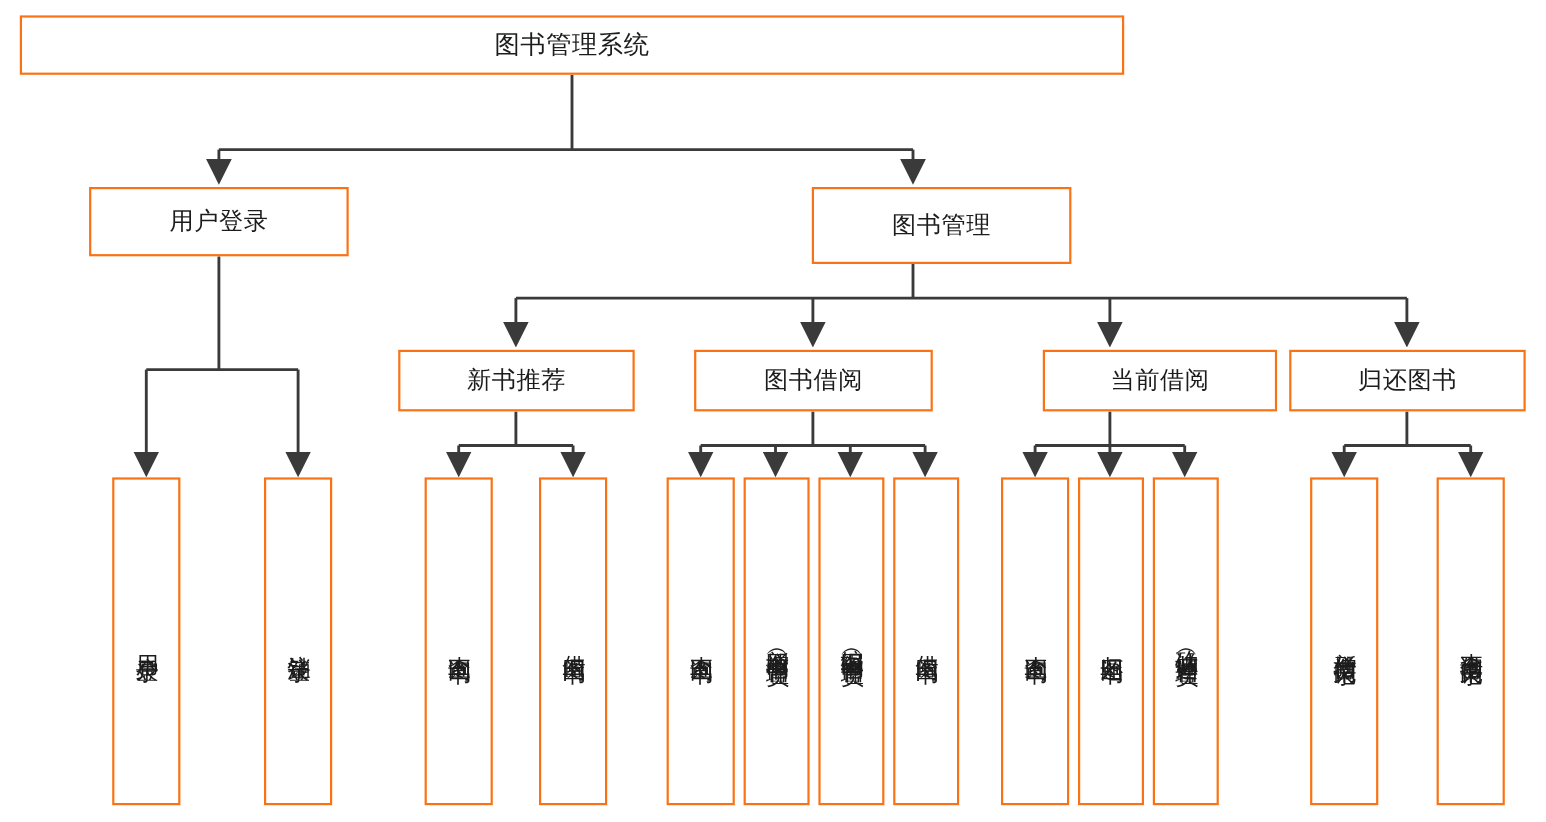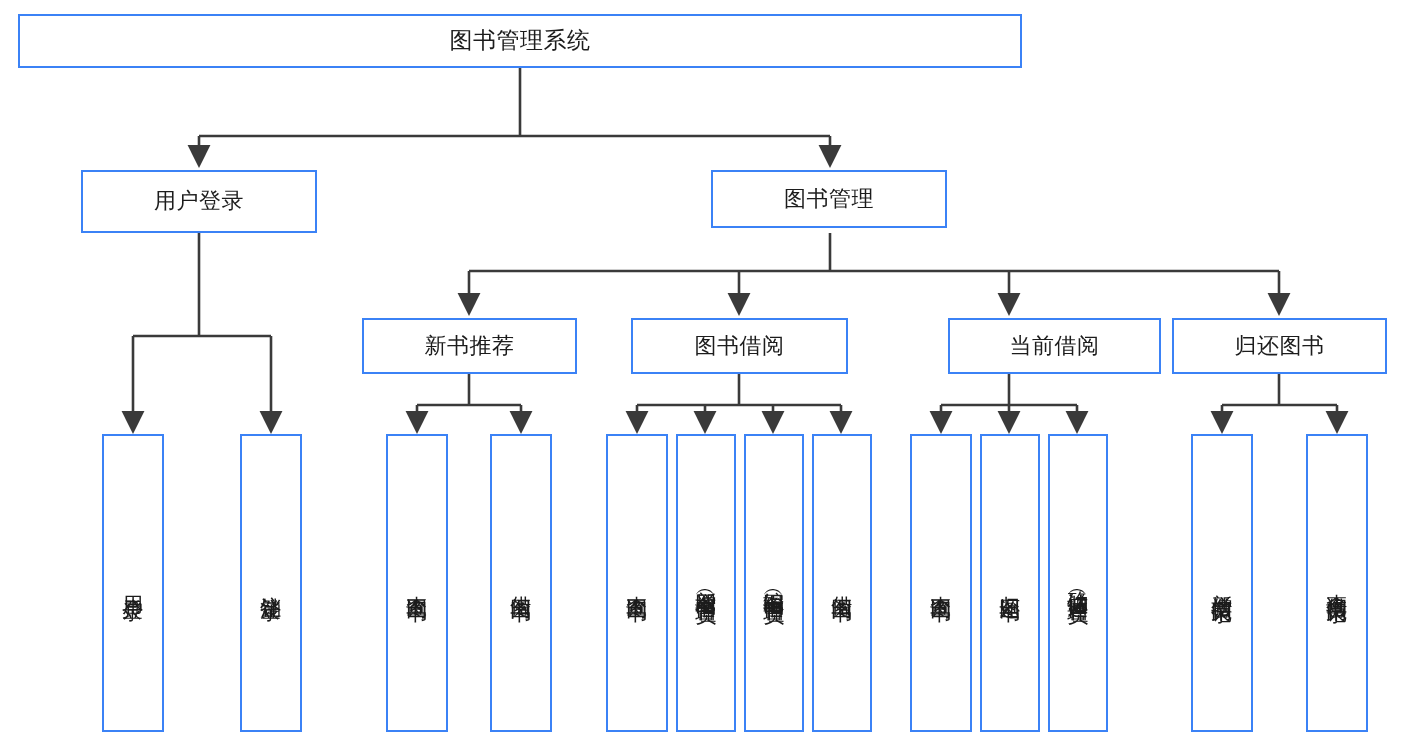--- a/index.html
+++ b/index.html
@@ -22,21 +22,21 @@
     left: 0;
     top: 0;
     width: 1405px;
     height: 747px;
     pointer-events: none;
   }
   .node {
     position: absolute;
     box-sizing: border-box;
     background: #ffffff;
-    border: 2px solid #3b82f6;
+    border: 2px solid #f97316;
     display: flex;
     align-items: center;
     justify-content: center;
     color: #1c1c1c;
   }
   .node .label {
     display: block;
     text-align: center;
     line-height: 1.12;
   }
@@ -125,21 +125,21 @@
     </g>
   </svg>
 
   <div class="node root horiz" style="left:18px; top:14px; width:1004px; height:54px;">
     <span class="label">图书管理系统</span>
   </div>
 
   <div class="node horiz" style="left:81px; top:170px; width:236px; height:63px;">
     <span class="label">用户登录</span>
   </div>
-  <div class="node horiz" style="left:711px; top:170px; width:236px; height:58px;">
+  <div class="node horiz" style="left:738px; top:170px; width:236px; height:70px;">
     <span class="label">图书管理</span>
   </div>
 
   <div class="node horiz" style="left:362px; top:318px; width:215px; height:56px;">
     <span class="label">新书推荐</span>
   </div>
   <div class="node horiz" style="left:631px; top:318px; width:217px; height:56px;">
     <span class="label">图书借阅</span>
   </div>
   <div class="node horiz" style="left:948px; top:318px; width:213px; height:56px;">

